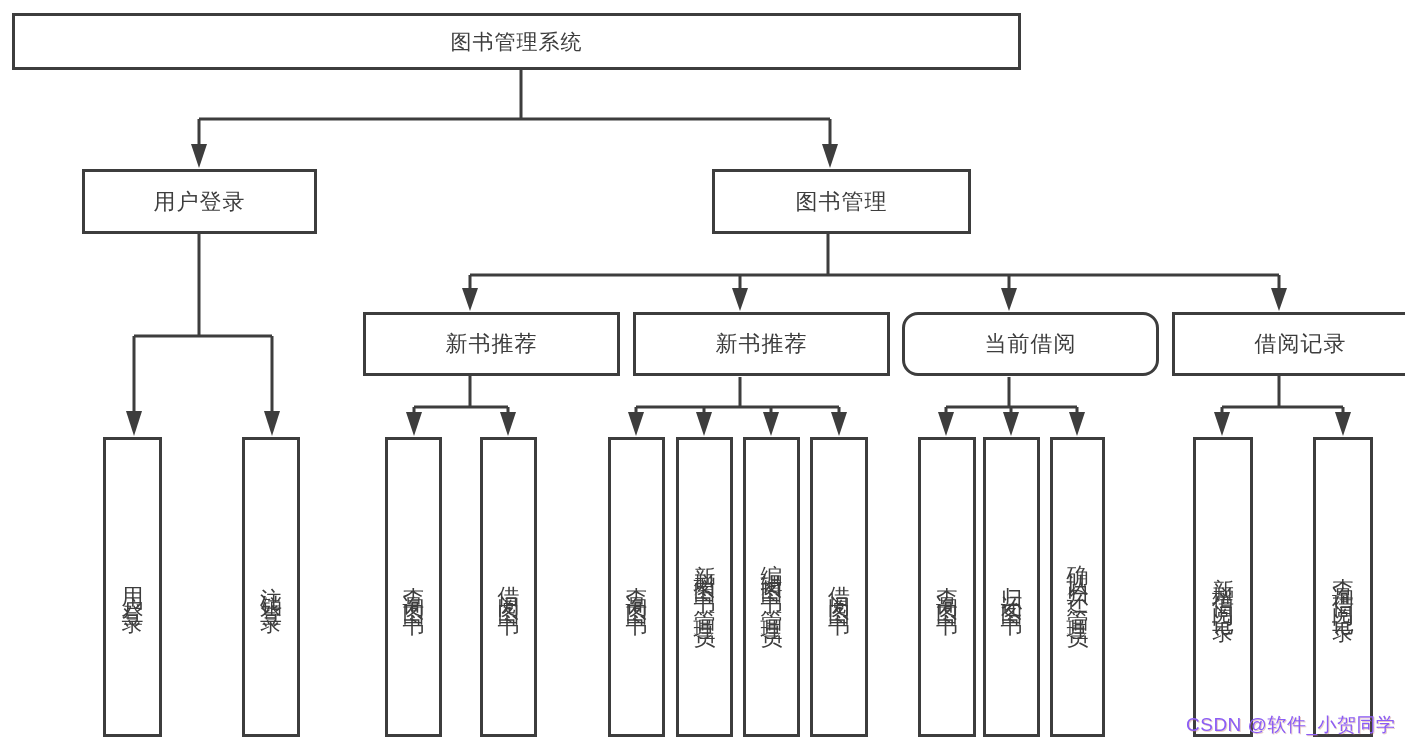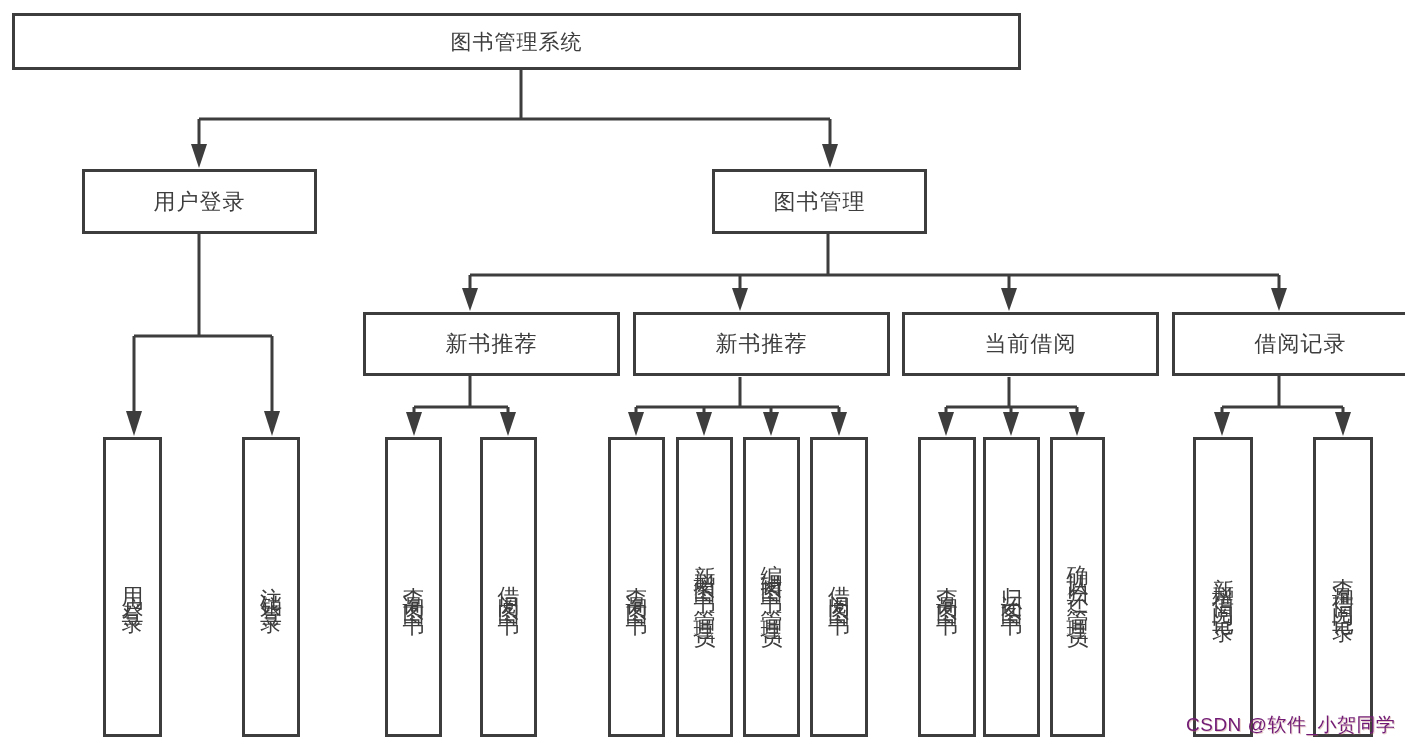--- a/index.html
+++ b/index.html
@@ -13,26 +13,26 @@
     border:3px solid #3d3d3d;display:flex;align-items:center;justify-content:center;
     z-index:1;color:#3d3d3d;
   }
   .hlabel{font-size:22px;letter-spacing:1px;white-space:nowrap;}
   
   .p-root{left:12px;top:13px;width:1009px;height:57px;}
   .p-root .hlabel{font-size:21px;}
   
   .p-l2{top:169px;height:65px;}
   .p-login{left:82px;width:235px;}
-  .p-mgmt{left:712px;width:215px;}
+  .p-mgmt{left:712px;width:259px;}
   
   .p-l3{top:312px;height:64px;width:257px;}
   .p-recommend{left:363px;}
   .p-borrow{left:633px;}
-  .p-current{left:902px;}
+  .p-current{left:902px;border-radius:16px;}
   .p-records{left:1172px;}
   
   .vbox{
     top:437px;height:300px;
     writing-mode:vertical-rl;text-orientation:mixed;
     font-size:22px;letter-spacing:9px;line-height:1;
   }
   .p-a1{left:103px;width:59px;}
   .p-a2{left:242px;width:58px;}
   .p-b1{left:385px;width:57px;}
@@ -42,21 +42,21 @@
   .p-c3{left:743px;width:57px;}
   .p-c4{left:810px;width:58px;}
   .p-d1{left:918px;width:58px;}
   .p-d2{left:983px;width:57px;}
   .p-d3{left:1050px;width:55px;}
   .p-e1{left:1193px;width:60px;}
   .p-e2{left:1313px;width:60px;}
   
   .watermark{
     position:absolute;left:1186px;top:712px;z-index:5;
-    font-size:19px;color:#701a75;letter-spacing:0.5px;white-space:nowrap;
+    font-size:19px;color:#8b5cf6;letter-spacing:0.5px;white-space:nowrap;
     text-shadow:1px 1px 0 rgba(187,110,98,0.35);
   }
 </style>
 </head>
 <body>
 
 <div id="stage">
 
   <svg id="wires" width="1405" height="747" viewBox="0 0 1405 747">
     <g stroke="#3d3d3d" stroke-width="3" fill="none">

